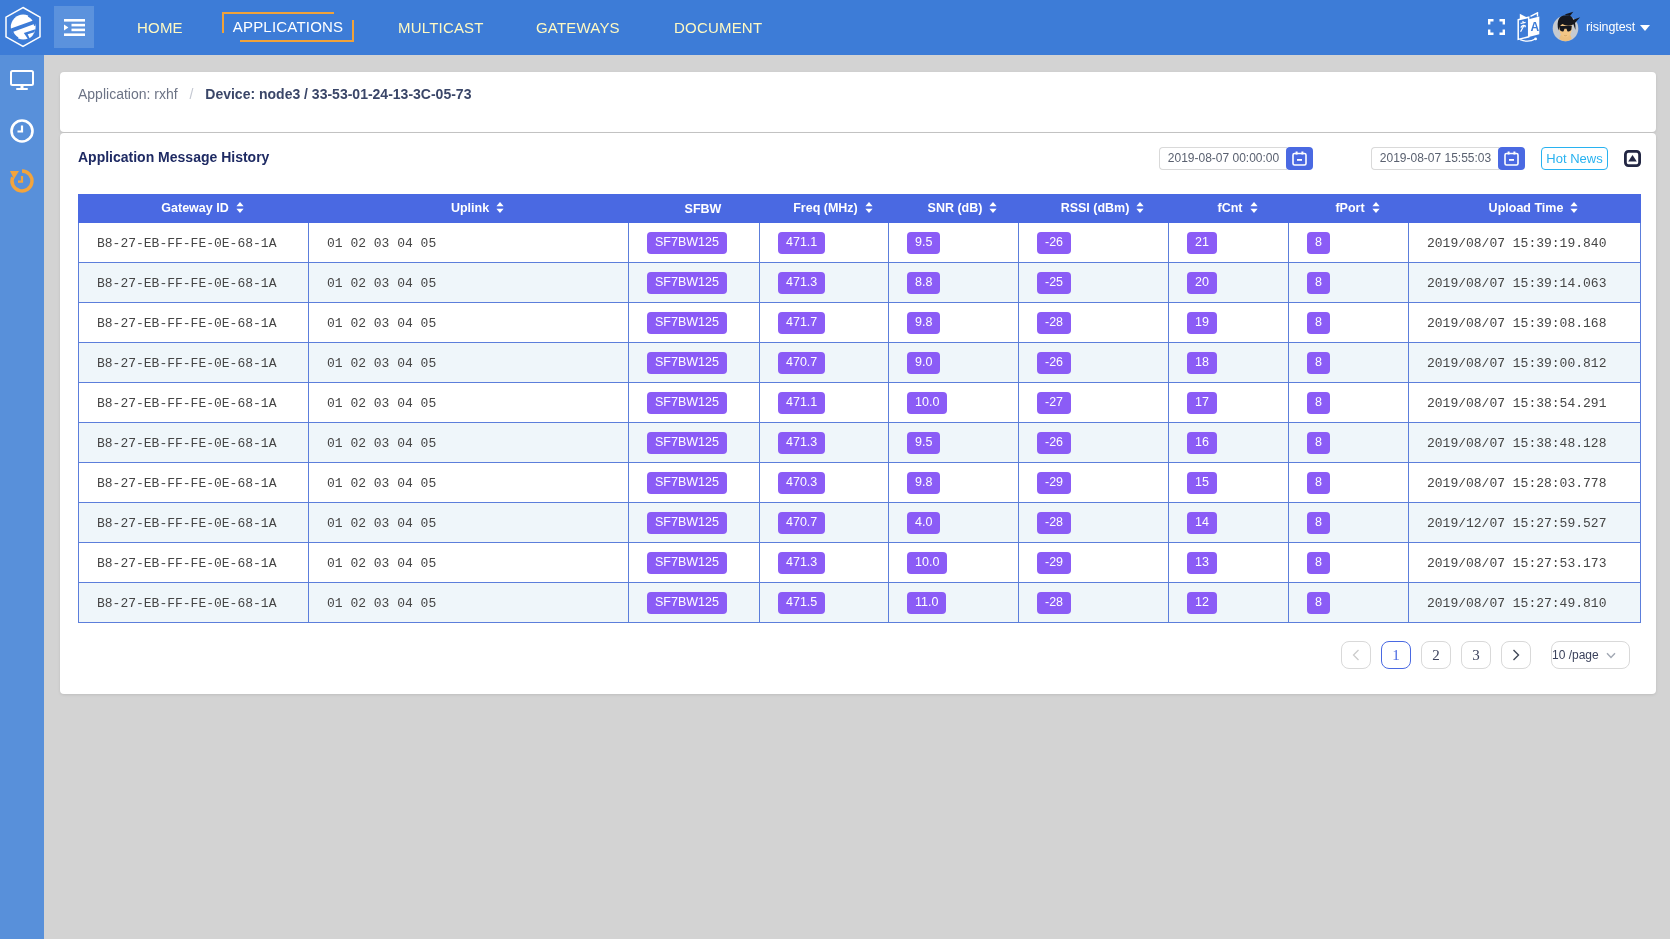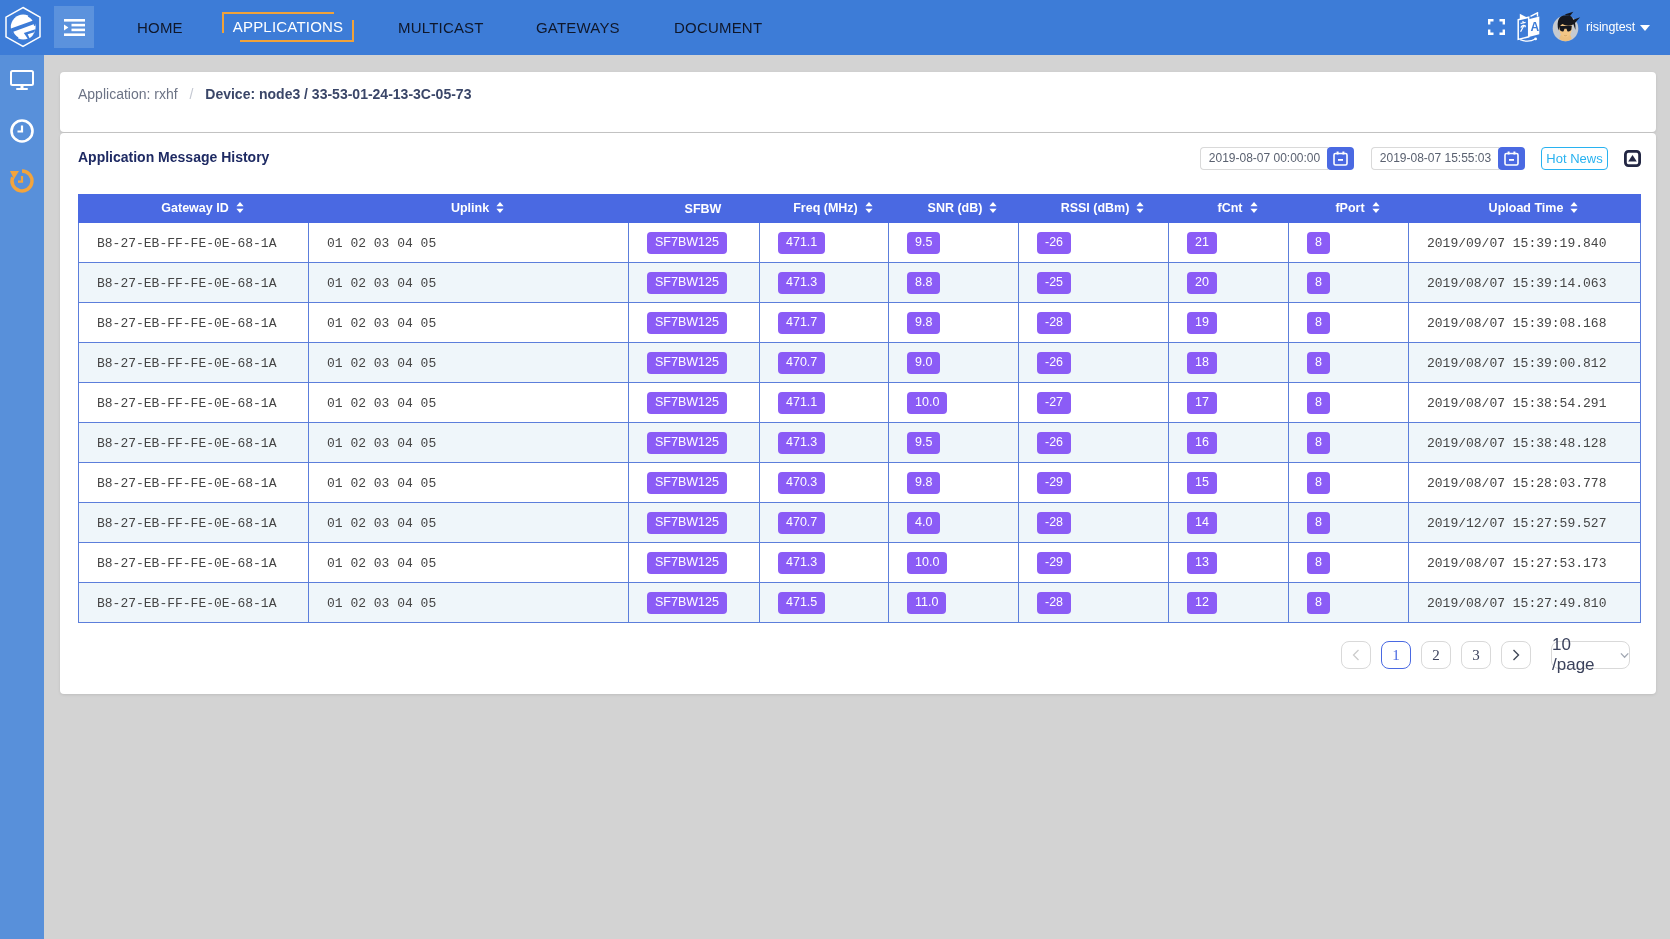--- a/index.html
+++ b/index.html
@@ -1,21 +1,21 @@
 <!DOCTYPE html>
 <html><head>
 <meta charset="utf-8">
 <style>
 * { margin:0; padding:0; box-sizing:border-box; }
 html,body { width:1670px; height:939px; overflow:hidden; background:#d3d3d3; font-family:"Liberation Sans",sans-serif; }
 .header { position:absolute; left:0; top:0; width:1670px; height:55px; background:#3d7cd7; z-index:5; }
 .sidebar { position:absolute; left:0; top:55px; width:44px; height:884px; background:#5890da; }
 .logo { position:absolute; left:1px; top:5px; }
 .menubtn { position:absolute; left:54px; top:6px; width:40px; height:42px; background:#5b92dd; display:flex; align-items:center; justify-content:center; }
-.nav-item { position:absolute; top:0; height:41px; line-height:55px; color:#0f172a; font-size:15px; letter-spacing:0.2px; }
+.nav-item { position:absolute; top:0; height:41px; line-height:55px; color:#fef9c3; font-size:15px; letter-spacing:0.2px; }
 .appbox { position:absolute; left:222px; top:12px; width:132px; height:30px; }
 .appbox .txt { position:absolute; width:100%; text-align:center; top:0; height:30px; line-height:30px; color:#fff; font-size:15px; letter-spacing:0.2px; }
 .appbox .b1 { position:absolute; left:0; top:0; width:112px; height:21px; border-top:2px solid #efa23b; border-left:2px solid #efa23b; }
 .appbox .b2 { position:absolute; right:0; bottom:0; width:114px; height:22px; border-bottom:2px solid #efa23b; border-right:2px solid #efa23b; }
 .hright { position:absolute; left:0; top:0; width:1670px; height:55px; }
 .side-ic { position:absolute; left:0; width:44px; text-align:center; }
 
 .card { position:absolute; background:#fff; border-radius:4px; box-shadow:0 1px 3px rgba(0,0,0,0.10); }
 .bc-card { left:60px; top:72px; width:1596px; height:60px; line-height:45px; padding-left:18px; font-size:14px; color:#6c7385; }
 .bc-card .sep { color:#c3c7d1; margin:0 8px; }
@@ -37,21 +37,21 @@
 table.grid th { background:#4a69e2; color:#fff; font-size:12.5px; font-weight:bold; height:28px; text-align:center; padding-left:18px; border:1px solid #4a69e2; }
 table.grid td { border:1px solid #5c7edb; height:40px; padding-left:18px; font-size:13px; color:#454545; }
 table.grid tr.alt td { background:#eff6fa; }
 .mono { font-family:"Liberation Mono",monospace; font-size:13px; color:#454545; }
 .badge { display:inline-block; background:#8b5cf6; color:#fff; font-size:12.5px; border-radius:4px; padding:3px 8px 4px 8px; line-height:15px; }
 .sorter { display:inline-block; vertical-align:-1px; margin-left:7px; }
 
 .pager { position:absolute; top:508px; right:26px; height:28px; display:flex; align-items:center; }
 .pbtn { width:30px; height:28px; border:1px solid #d9d9d9; border-radius:8px; background:#fff; margin-left:10px; display:flex; align-items:center; justify-content:center; font-family:"Liberation Serif",serif; font-size:15px; color:#3b425c; }
 .pbtn.active { border-color:#4a69e2; color:#4a69e2; }
-.psel { width:79px; height:28px; border:1px solid #d9d9d9; border-radius:8px; background:#fff; margin-left:20px; display:flex; align-items:center; justify-content:flex-end; font-size:17px; color:#3b425c; }
+.psel { width:79px; height:28px; border:1px solid #d9d9d9; border-radius:8px; background:#fff; margin-left:20px; display:flex; align-items:center; justify-content:flex-start; font-size:12px; color:#3b425c; }
 </style>
 </head>
 <body>
 <div class="sidebar">
   <div class="side-ic" style="top:13px;">
     <svg width="26" height="24" viewBox="0 0 26 24">
         <rect x="2" y="3" width="22" height="14" rx="1.5" fill="none" stroke="#fff" stroke-width="2"></rect>
         <rect x="11.5" y="17" width="3" height="3" fill="#fff"></rect>
         <rect x="7" y="20" width="12" height="2" rx="1" fill="#fff"></rect>
       </svg>
@@ -126,21 +126,21 @@
     <span style="position:absolute;left:1586px;top:0;height:55px;line-height:55px;color:#fff;font-size:12.5px;letter-spacing:-0.1px;">risingtest</span>
     <div style="position:absolute;left:1640px;top:25px;width:0;height:0;border-left:5.5px solid transparent;border-right:5.5px solid transparent;border-top:6.5px solid #fff;"></div>
   </div>
 </div>
 
 <div class="card bc-card">Application: rxhf <span class="sep">/</span> <b>Device: node3 / 33-53-01-24-13-3C-05-73</b></div>
 
 <div class="card main-card">
   <div class="title">Application Message History</div>
   <div class="filters">
-    <div class="dinput" style="left:1140px;">
+    <div class="dinput" style="left:1099px;">
       <div class="txt">2019-08-07 00:00:00</div>
       <div class="cal">
           <svg width="15" height="15" viewBox="0 0 15 15">
             <rect x="1" y="2.5" width="13" height="11.5" rx="1.5" fill="none" stroke="#fff" stroke-width="1.6"></rect>
             <rect x="3.6" y="0.5" width="2" height="3" fill="#fff"></rect>
             <rect x="9.4" y="0.5" width="2" height="3" fill="#fff"></rect>
             <rect x="5" y="8" width="5" height="1.8" fill="#fff"></rect>
           </svg>
         </div>
     </div>
@@ -211,21 +211,21 @@
     </tr>
     <tr>
       <td><span class="mono">B8-27-EB-FF-FE-0E-68-1A</span></td>
       <td><span class="mono">01 02 03 04 05</span></td>
       <td><span class="badge">SF7BW125</span></td>
       <td><span class="badge">471.1</span></td>
       <td><span class="badge">9.5</span></td>
       <td><span class="badge">-26</span></td>
       <td><span class="badge">21</span></td>
       <td><span class="badge">8</span></td>
-      <td><span class="mono">2019/09/07 15:39:19.840</span></td>
+      <td><span class="mono">2019/08/07 15:39:19.840</span></td>
     </tr>
     <tr class="alt">
       <td><span class="mono">B8-27-EB-FF-FE-0E-68-1A</span></td>
       <td><span class="mono">01 02 03 04 05</span></td>
       <td><span class="badge">SF7BW125</span></td>
       <td><span class="badge">471.3</span></td>
       <td><span class="badge">8.8</span></td>
       <td><span class="badge">-25</span></td>
       <td><span class="badge">20</span></td>
       <td><span class="badge">8</span></td>

